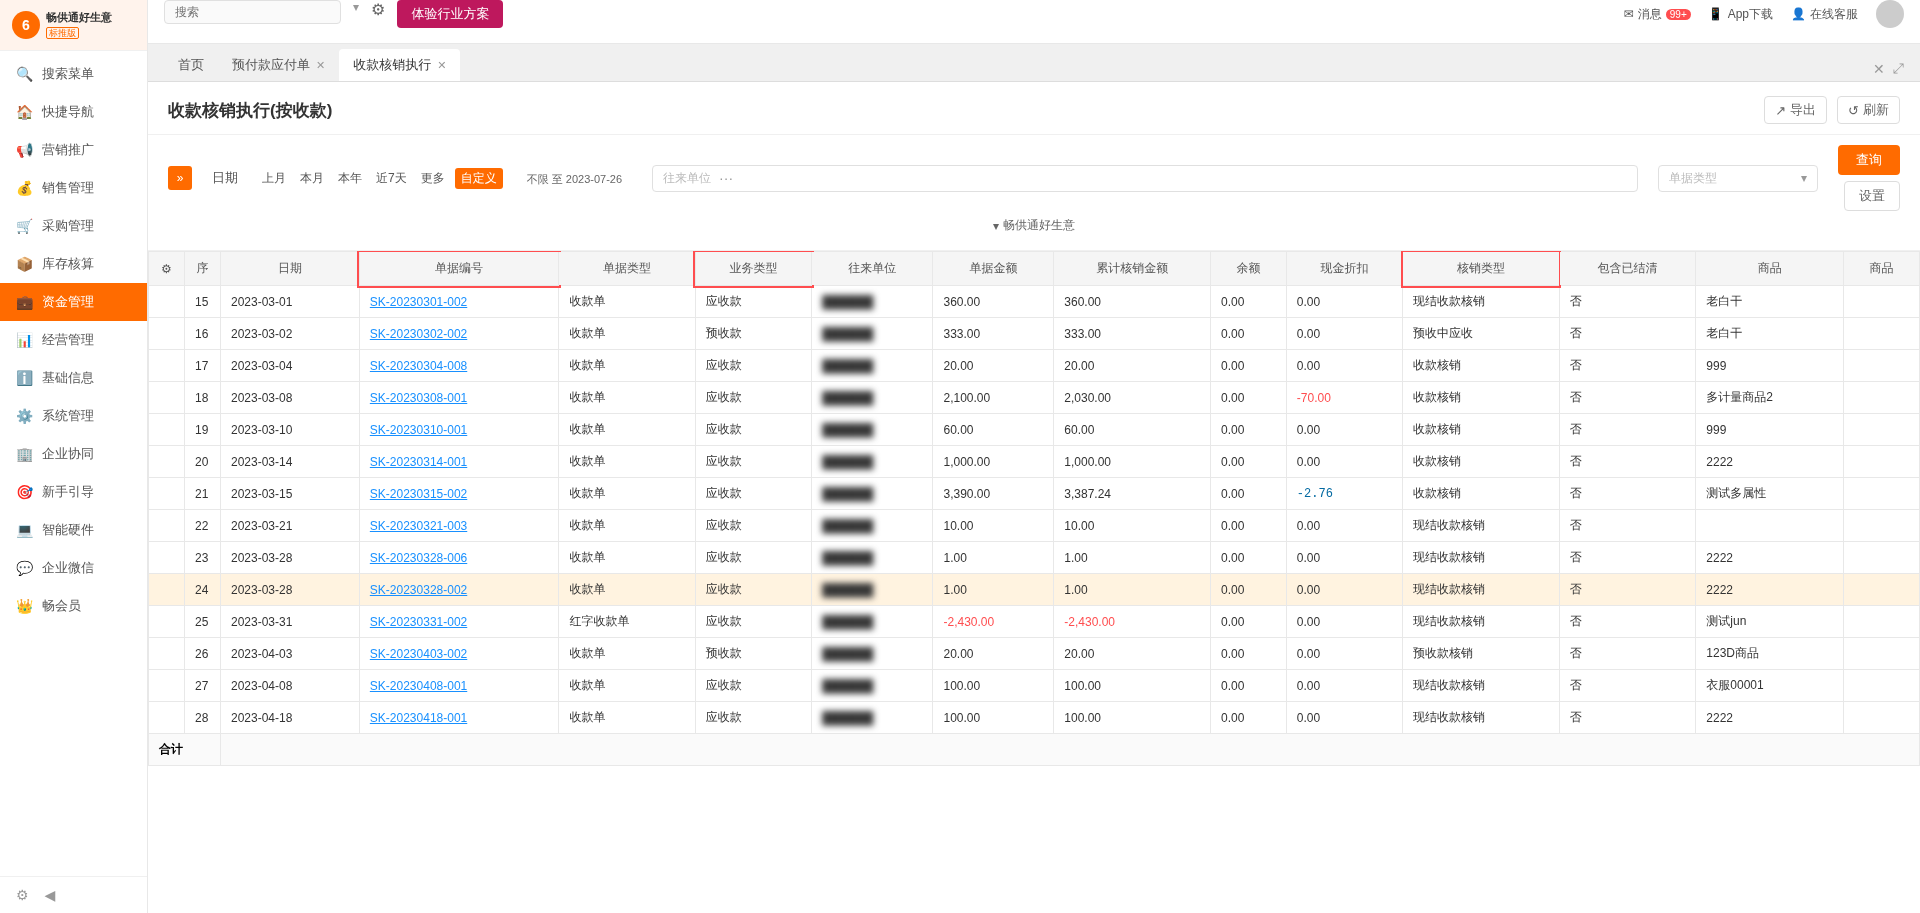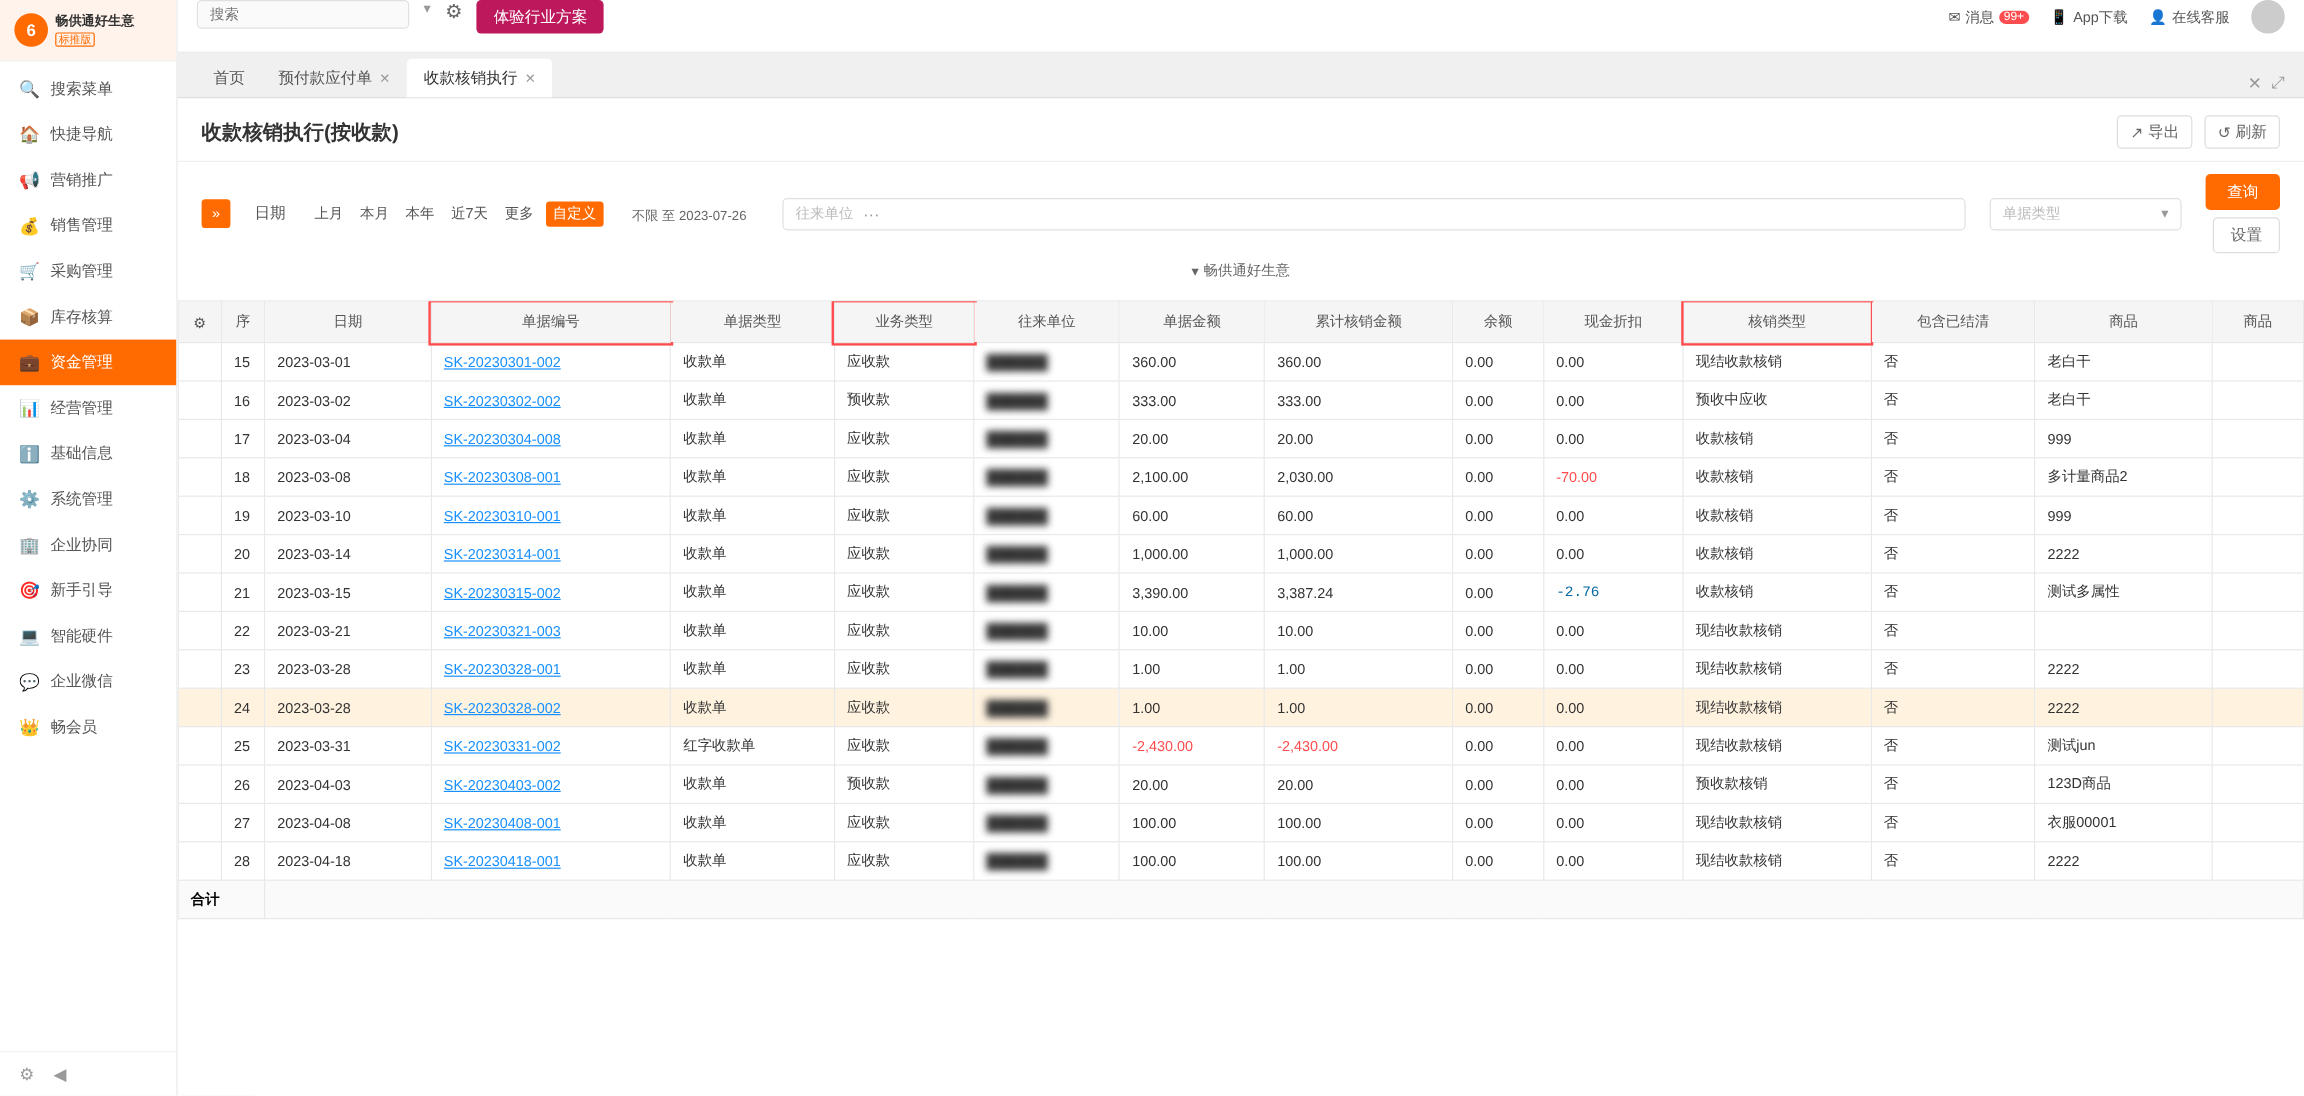--- a/index.html
+++ b/index.html
@@ -408,21 +408,21 @@
               <td>0.00</td>
               <td>现结收款核销</td>
               <td>否</td>
               <td></td>
               <td></td>
             </tr>
             <tr>
               <td></td>
               <td>23</td>
               <td>2023-03-28</td>
-              <td><a class="td-link" href="#">SK-20230328-001</a></td>
+              <td><a class="td-link" href="#">SK-20230328-006</a></td>
               <td>收款单</td>
               <td>应收款</td>
               <td style="filter: blur(3px); user-select: none;">██████</td>
               <td>1.00</td>
               <td>1.00</td>
               <td>0.00</td>
               <td>0.00</td>
               <td>现结收款核销</td>
               <td>否</td>
               <td>2222</td>

